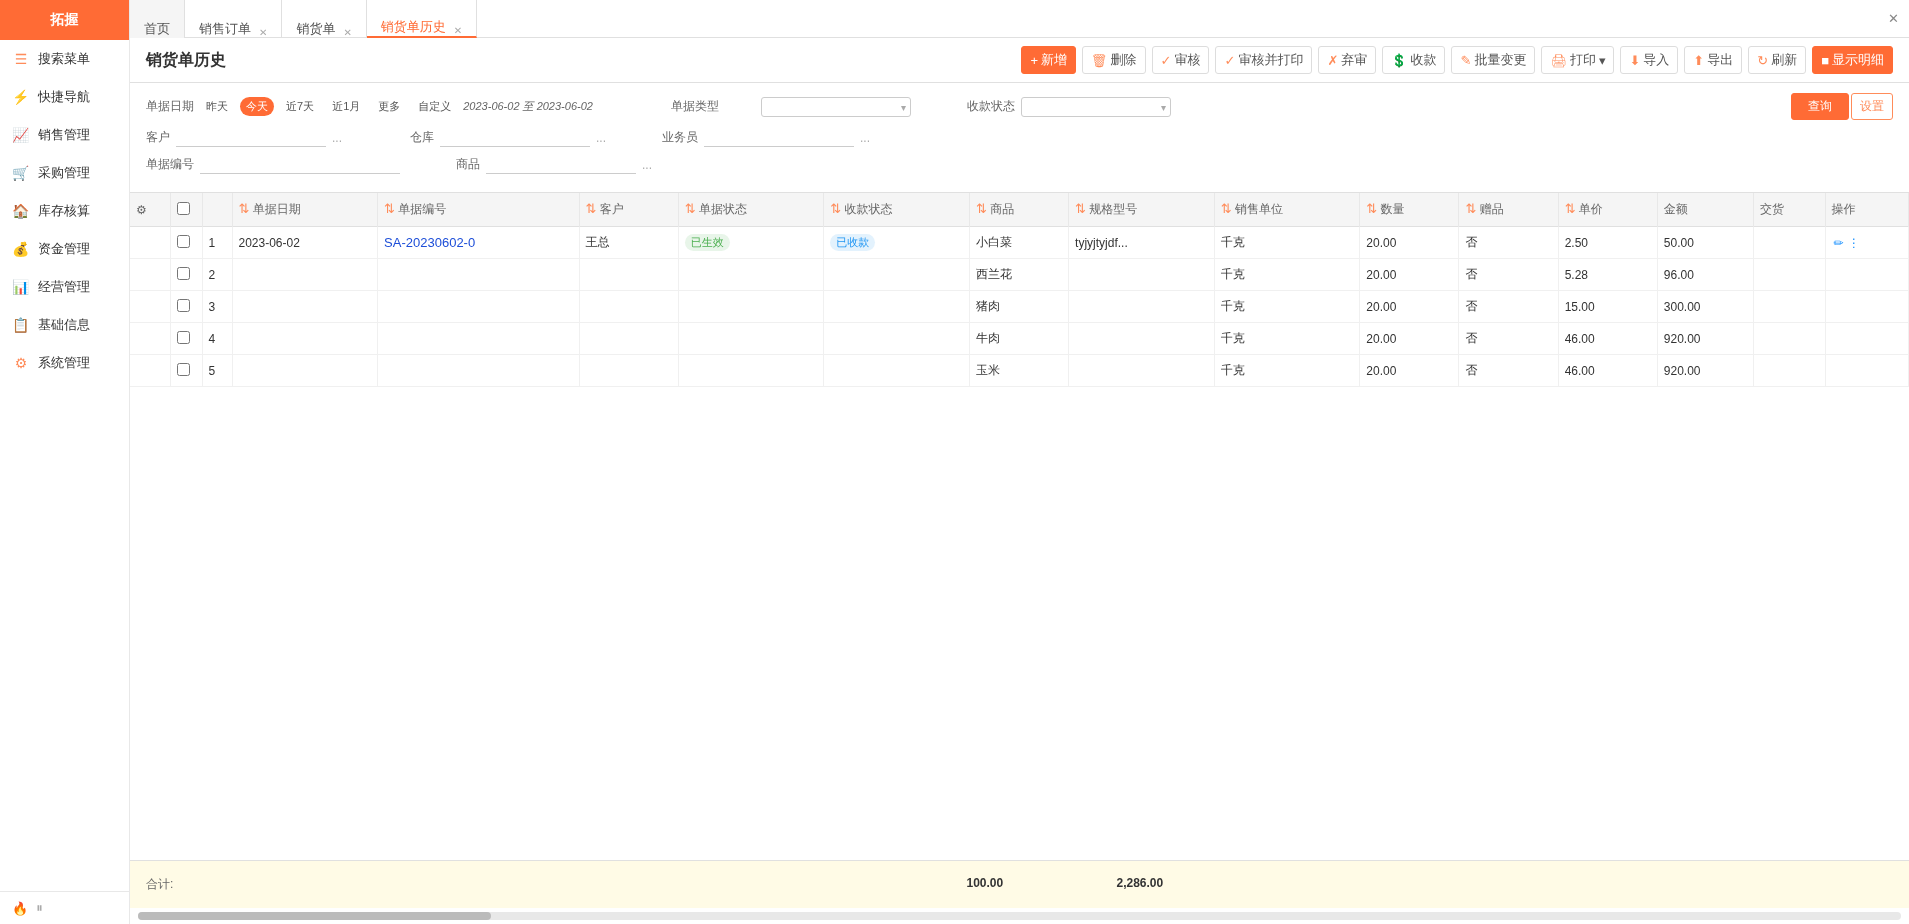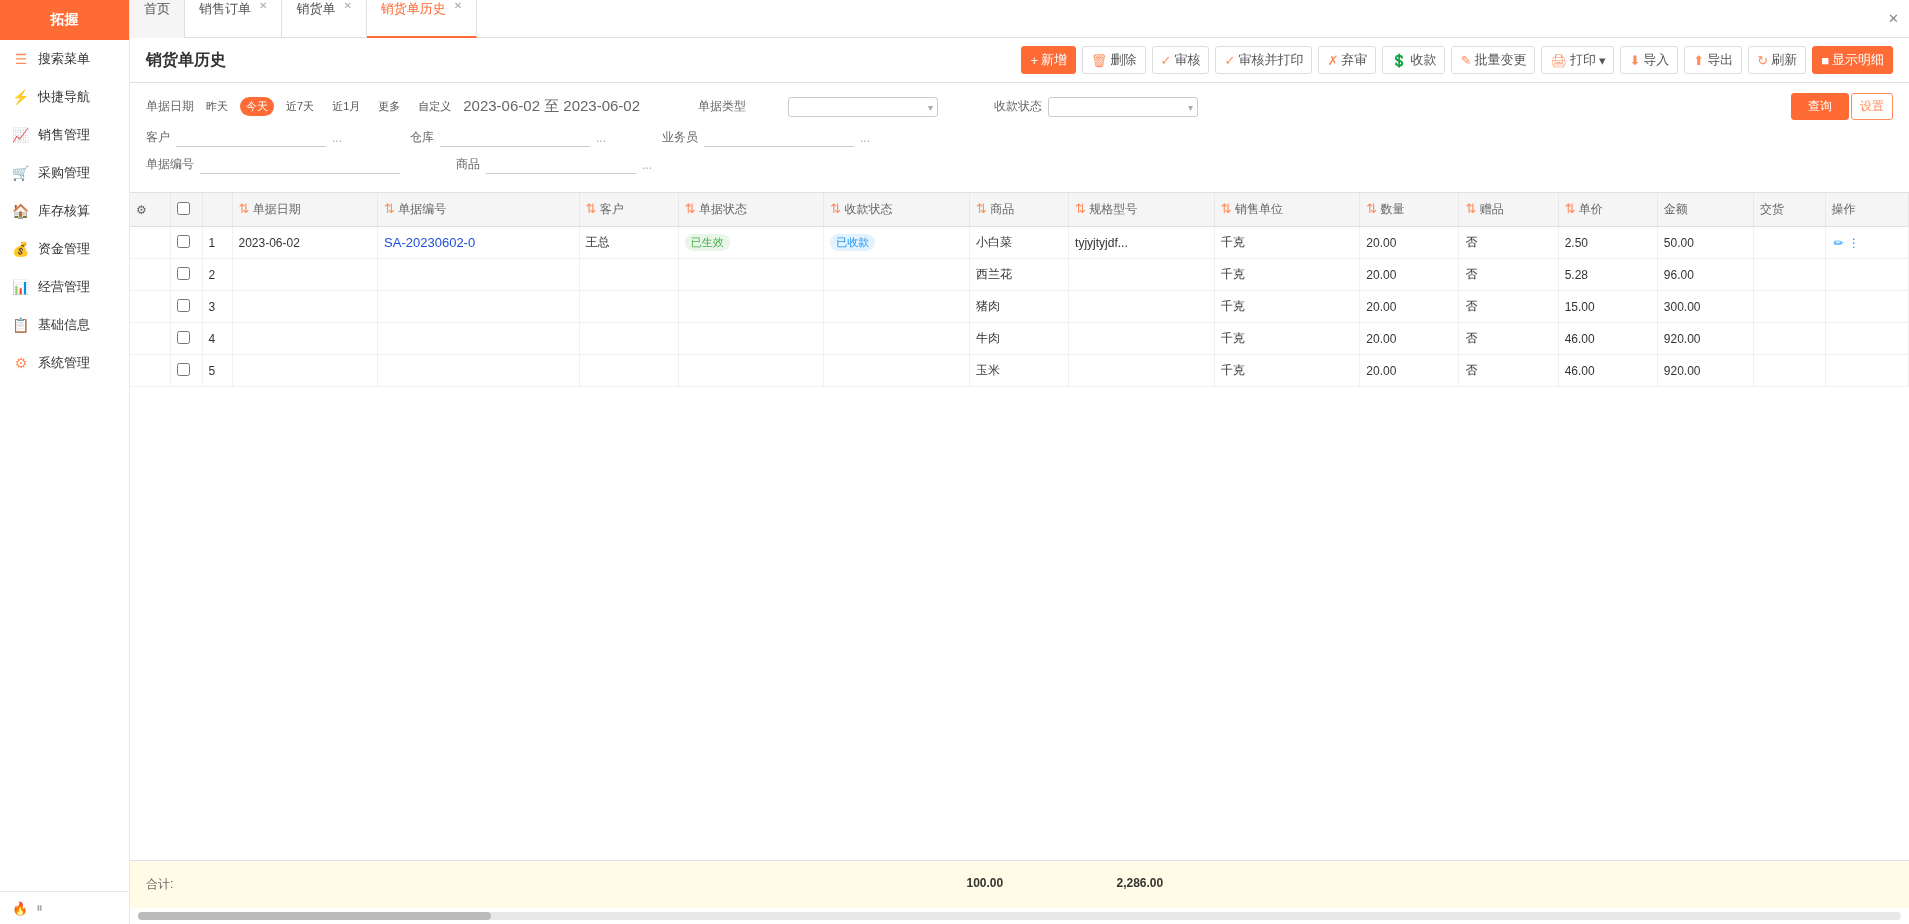--- a/index.html
+++ b/index.html
@@ -57,21 +57,21 @@
       display: flex;
       align-items: center;
       height: 38px;
       padding: 0 0 0 0;
       flex-shrink: 0;
     }
     .tab {
       padding: 0 14px;
       height: 38px;
       display: flex;
-      align-items: flex-start;
+      align-items: flex-end;
       cursor: pointer;
       color: #555;
       border-right: 1px solid #e0e0e0;
       gap: 4px;
       white-space: nowrap;
     }
     .tab.active {
       background: #fff;
       color: #ff6b35;
       border-bottom: 2px solid #ff6b35;
@@ -178,21 +178,21 @@
       pointer-events: none;
     }
     .date-range-btn {
       padding: 2px 6px;
       border-radius: 3px;
       cursor: pointer;
       font-size: 11px;
       color: #555;
     }
     .date-range-btn.active { background: #ff6b35; color: #fff; border-radius: 10px; }
-    .date-display { color: #666; font-size: 15px; }
+    .date-display { color: #666; font-size: 11px; font-style: italic; }
     .more-conditions {
       text-align: center;
       color: #ff8c5a;
       cursor: pointer;
       font-size: 12px;
       padding: 4px;
     }
     .dots-btn { color: #aaa; cursor: pointer; font-size: 12px; }
 
     
@@ -431,21 +431,21 @@
         <div class="filter-field">
           <span class="filter-label">单据日期</span>
           <span class="date-range-btn">昨天</span>
           <span class="date-range-btn active">今天</span>
           <span class="date-range-btn">近7天</span>
           <span class="date-range-btn">近1月</span>
           <span class="date-range-btn">更多</span>
           <span class="date-range-btn">自定义</span>
           <span class="date-display">2023-06-02 至 2023-06-02</span>
         </div>
-        <div class="filter-field" style="margin-left:42px;gap:42px;">
+        <div class="filter-field" style="margin-left:62px;gap:42px;">
           <span class="filter-label">单据类型</span>
           <div class="filter-select-wrap">
             <select class="filter-select">
               <option value=""></option>
             </select>
           </div>
         </div>
         <div class="filter-field" style="margin-left:40px;">
           <span class="filter-label">收款状态</span>
           <div class="filter-select-wrap">

